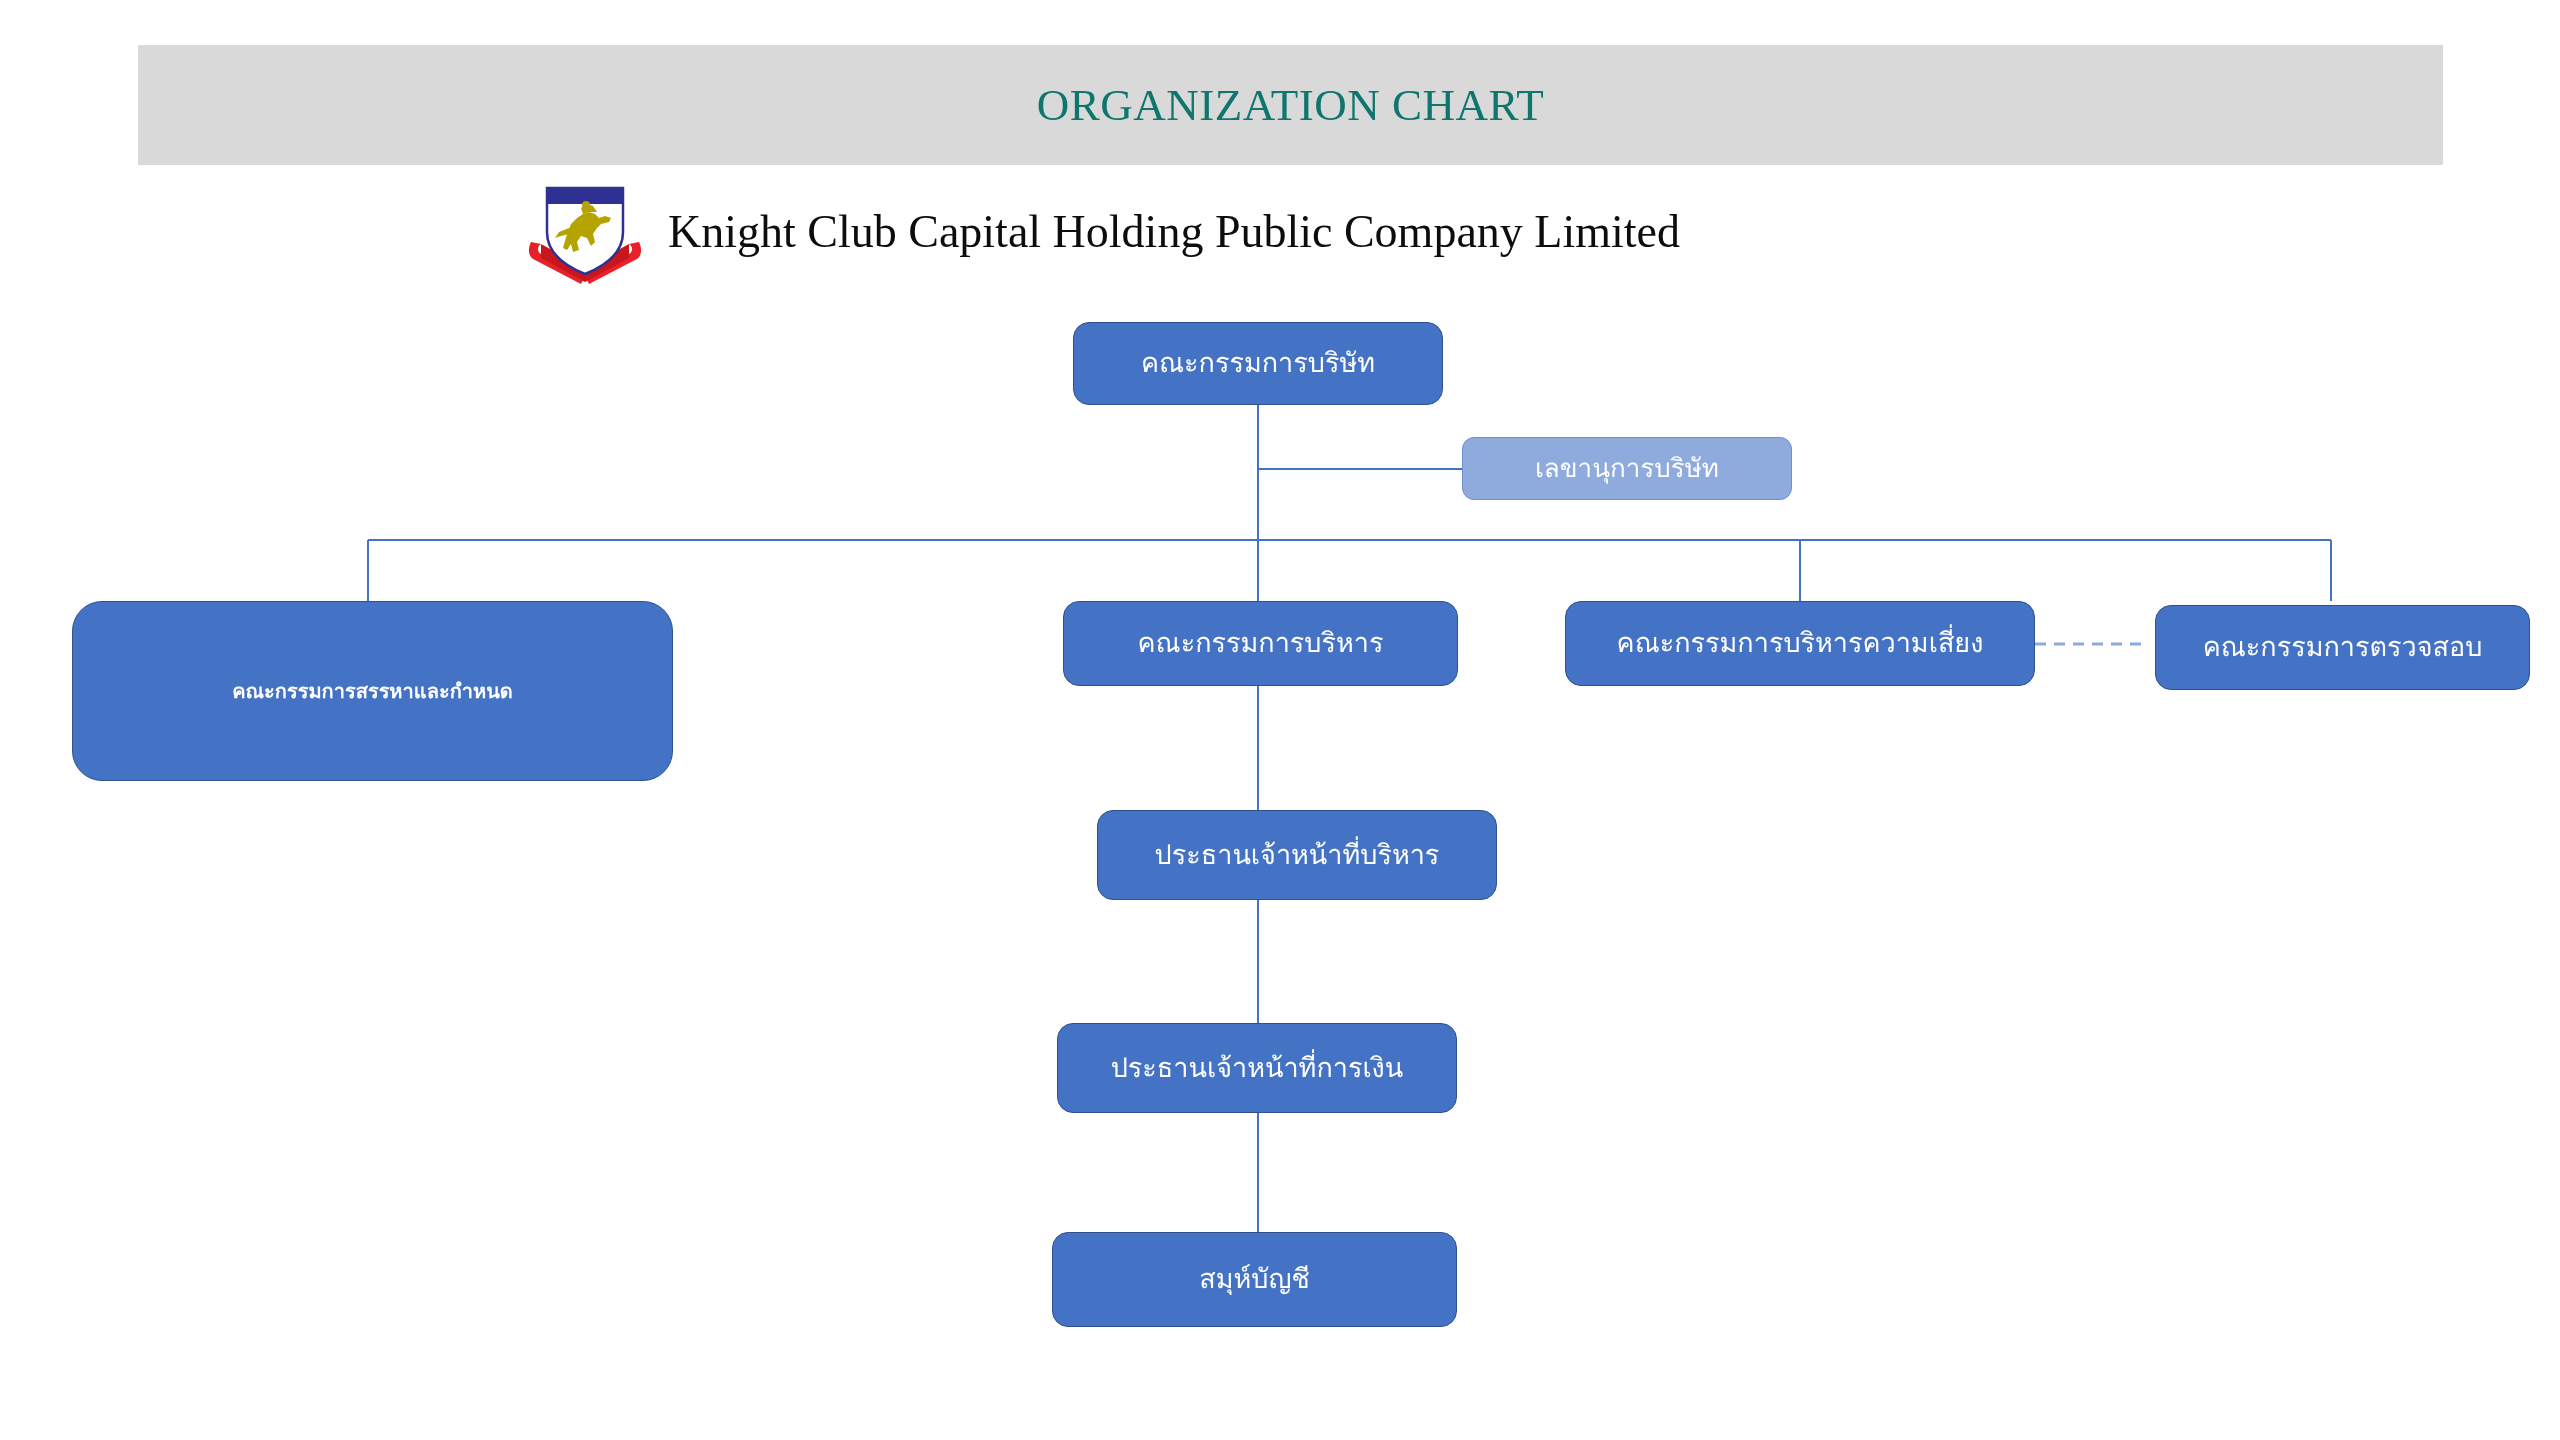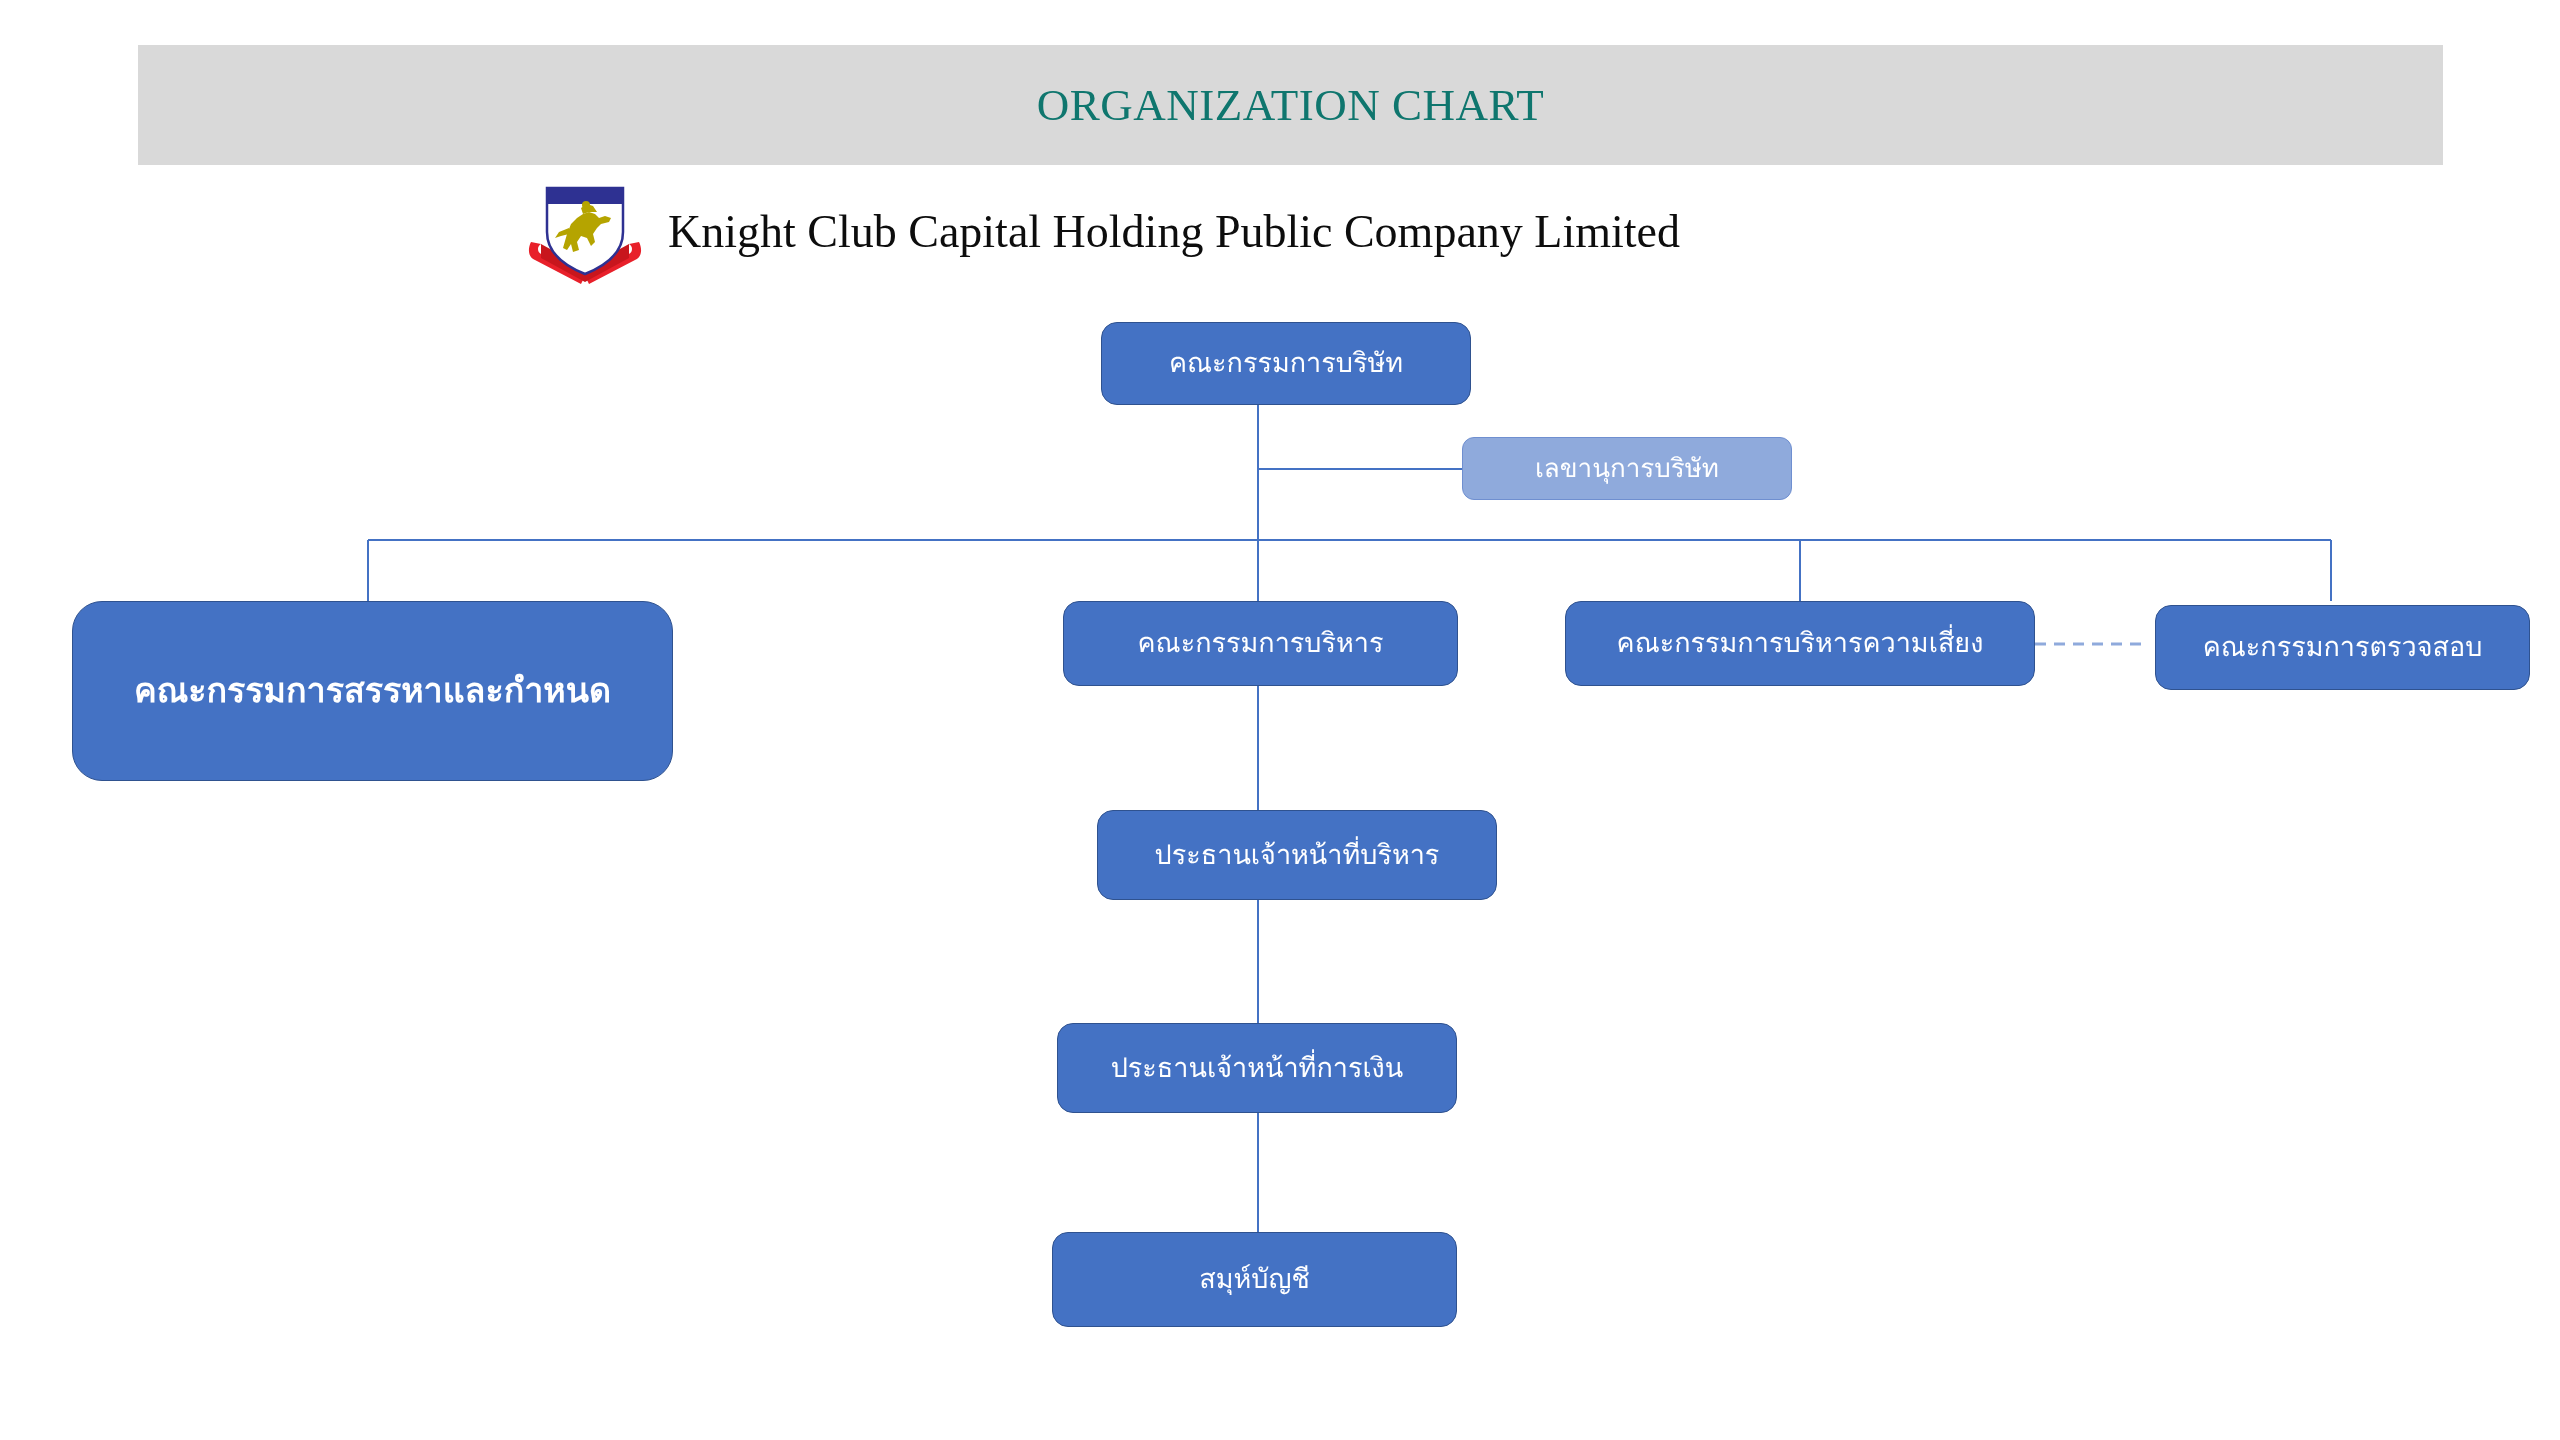--- a/index.html
+++ b/index.html
@@ -35,25 +35,25 @@
   
   .node{
     position:absolute;box-sizing:border-box;
     background:#4472c4;border:1px solid #2f528f;border-radius:16px;
     color:#ffffff;display:flex;align-items:center;justify-content:center;
     text-align:center;line-height:1.35;
     font-family:"DejaVu Sans","Liberation Sans",sans-serif;
     font-size:27px;padding:4px 10px;
   }
   .node.light{background:#8faadc;border-color:#6f8fd0;border-radius:12px;}
-  .node.bold{font-weight:bold;font-size:34px;}
+  .node.bold{font-weight:bold;font-size:20px;}
   .node .lines{display:block;}
 
   
-  #node-board          {left:1101px;top:322px;width:370px;height:83px;}
+  #node-board          {left:1073px;top:322px;width:370px;height:83px;}
   #node-secretary      {left:1462px;top:437px;width:330px;height:63px;font-size:26px;}
   #node-nomination     {left:72px;top:601px;width:601px;height:180px;border-radius:30px;}
   #node-executive      {left:1063px;top:601px;width:395px;height:85px;}
   #node-risk           {left:1565px;top:601px;width:470px;height:85px;}
   #node-audit          {left:2143px;top:605px;width:375px;height:85px;margin-left:12px;}
   #node-ceo            {left:1057px;top:810px;width:400px;height:90px;margin-left:40px;}
   #node-cfo            {left:1057px;top:1023px;width:400px;height:90px;}
   #node-accountant     {left:1052px;top:1232px;width:405px;height:95px;}
 </style>
 </head>

